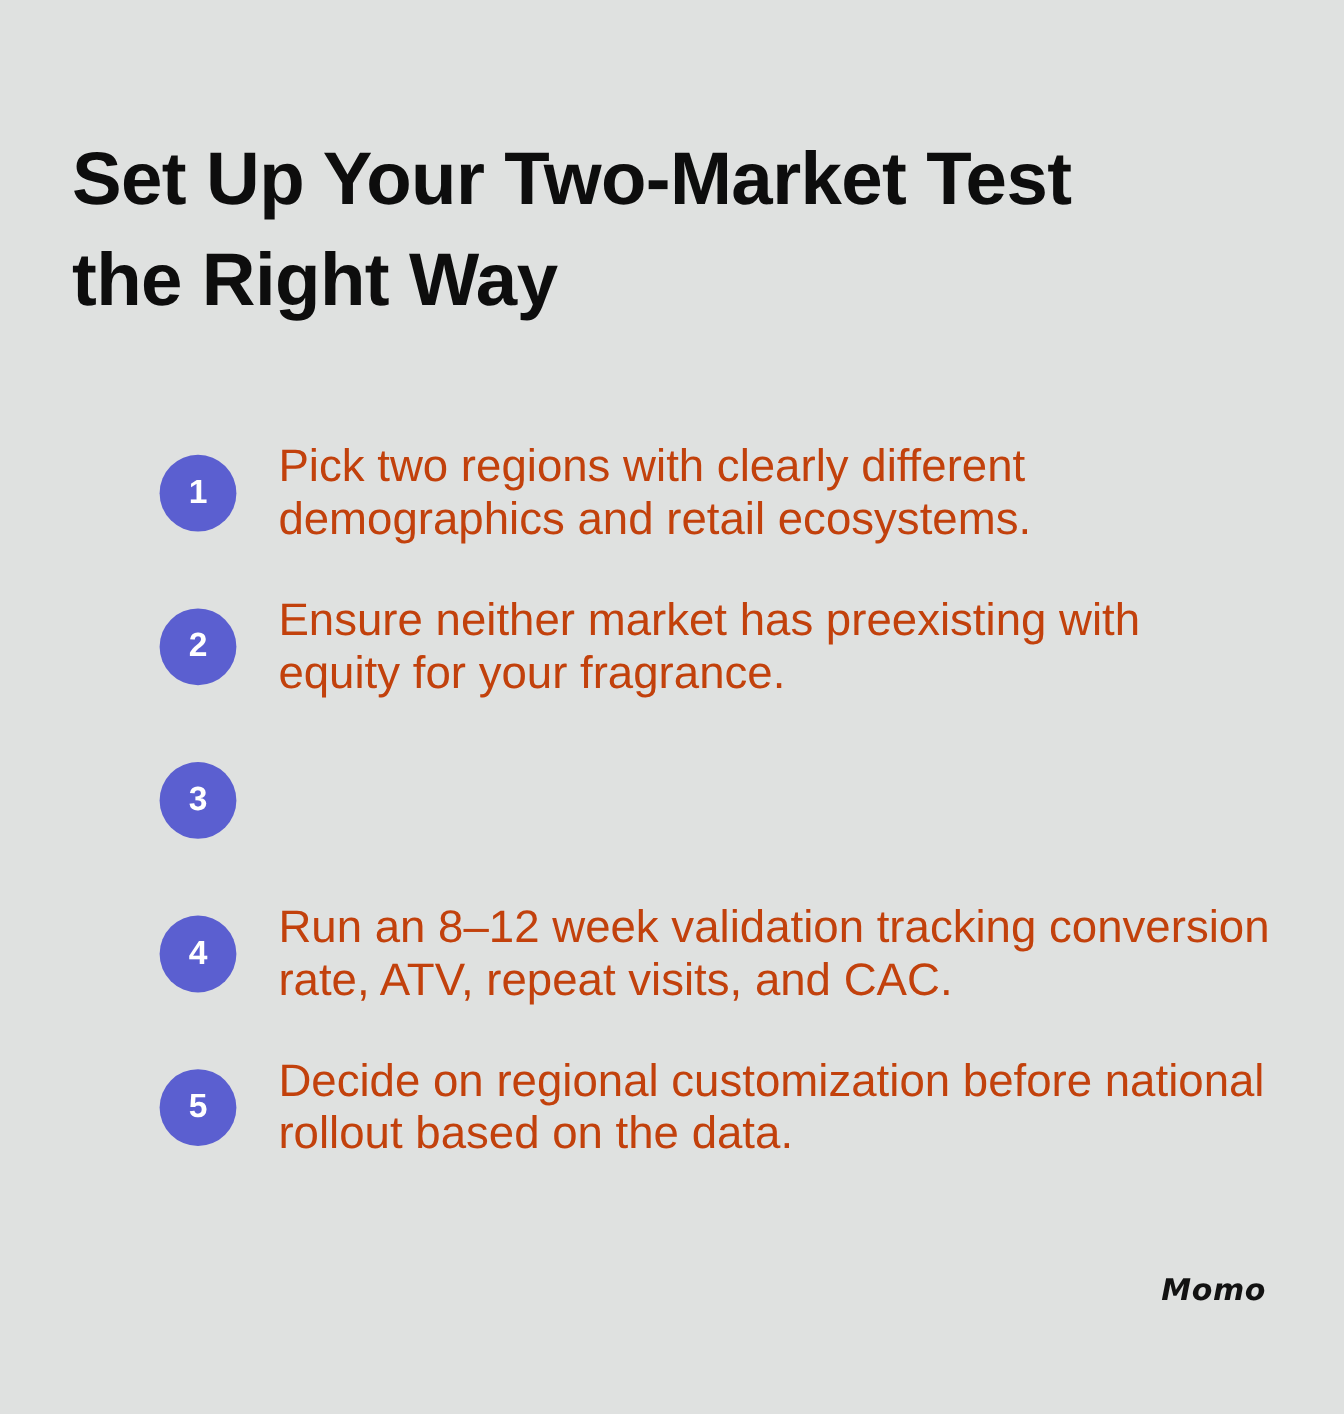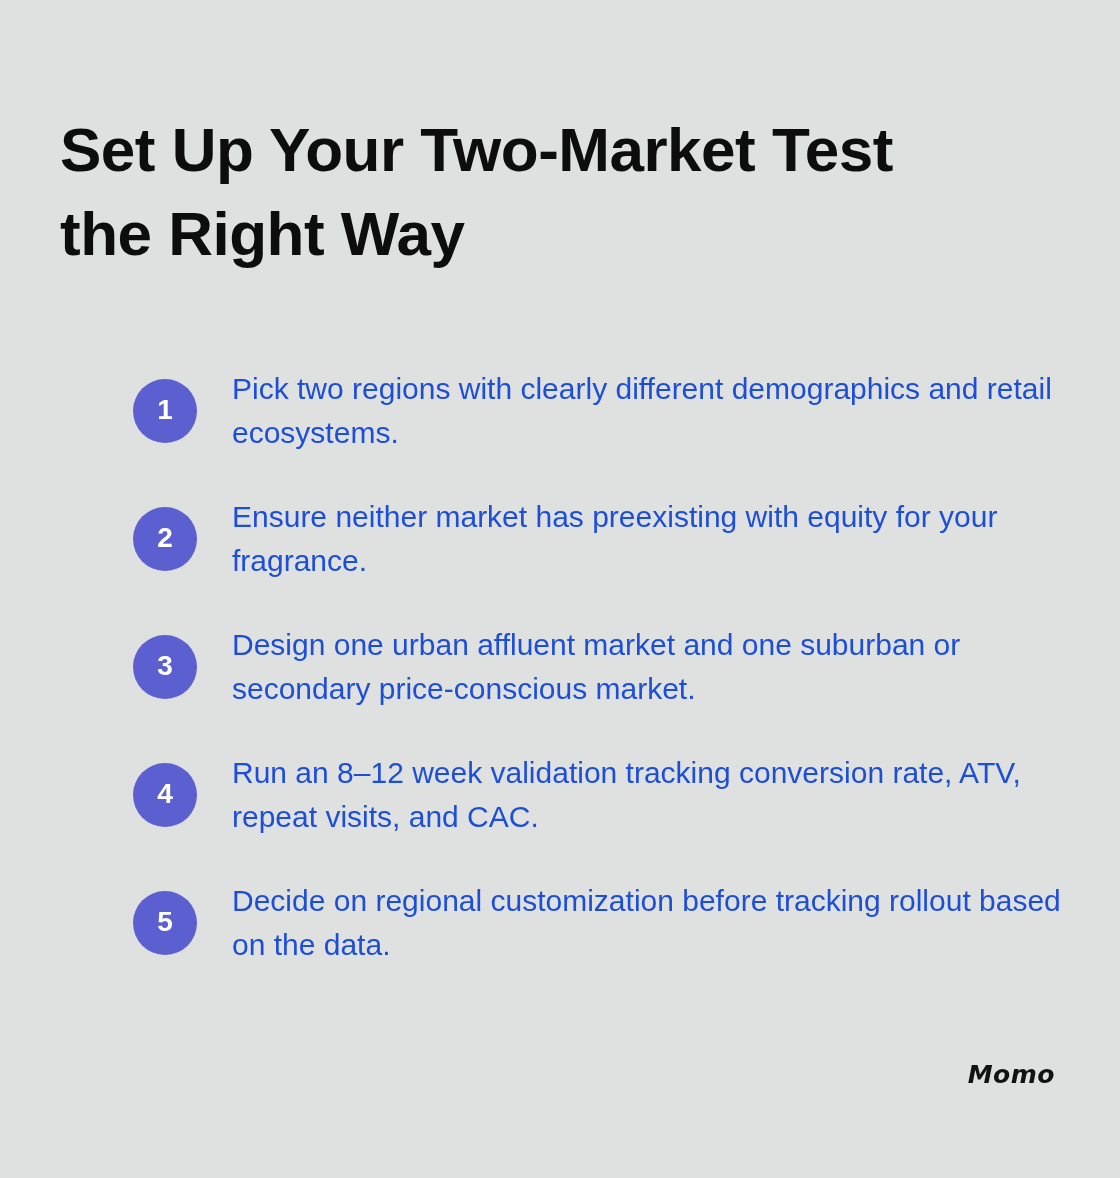--- a/index.html
+++ b/index.html
@@ -74,23 +74,23 @@
     line-height: 1;
     box-sizing: border-box;
     padding-bottom: 2px;
   }
 
   .step-text {
     flex: 1 1 auto;
     margin-left: 35px;
     font-family: "Liberation Sans", sans-serif;
     font-weight: 400;
-    font-size: 30px;
+    font-size: 38px;
     line-height: 44px;
-    color: #1d4ed8;
+    color: #c2410c;
     max-width: 830px;
   }
 
   .brand {
     position: absolute;
     right: 65px;
     top: 1062px;
     font-family: "DejaVu Sans", sans-serif;
     font-weight: 700;
     font-size: 25px;
@@ -115,30 +115,29 @@
       <span class="step-text">Pick two regions with clearly different demographics and retail ecosystems.</span>
     </li>
 
     <li class="step">
       <span class="step-badge">2</span>
       <span class="step-text">Ensure neither market has preexisting with equity for your fragrance.</span>
     </li>
 
     <li class="step">
       <span class="step-badge">3</span>
-      <span class="step-text">Design one urban affluent market and one suburban or secondary price-conscious market.</span>
     </li>
 
     <li class="step">
       <span class="step-badge">4</span>
       <span class="step-text">Run an 8–12 week validation tracking conversion rate, ATV, repeat visits, and CAC.</span>
     </li>
 
     <li class="step">
       <span class="step-badge">5</span>
-      <span class="step-text">Decide on regional customization before tracking rollout based on the data.</span>
+      <span class="step-text">Decide on regional customization before national rollout based on the data.</span>
     </li>
 
   </ul>
 
   <div class="brand">Momo</div>
 
 </div>
 
 </body></html>

